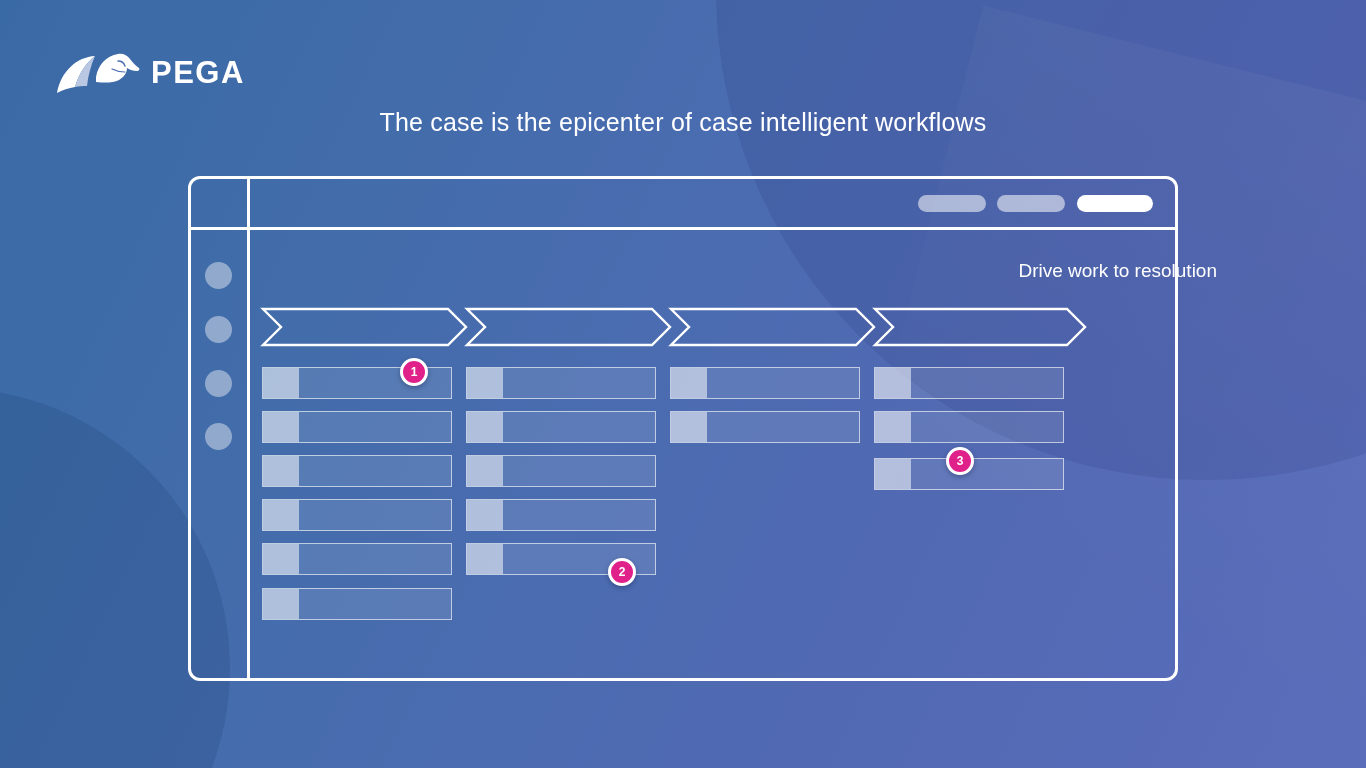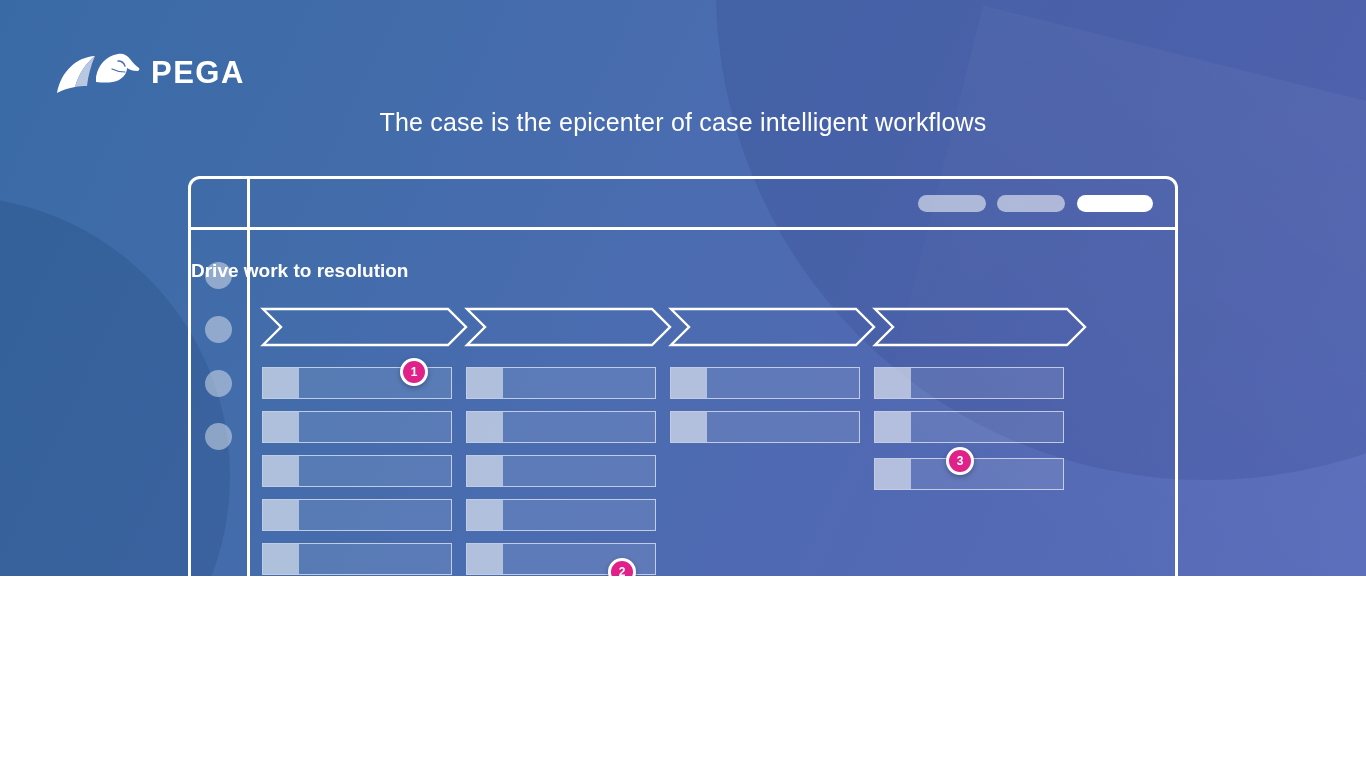--- a/index.html
+++ b/index.html
@@ -7,21 +7,21 @@
     padding: 0;
     width: 1366px;
     height: 768px;
     overflow: hidden;
     font-family: "Liberation Sans", sans-serif;
   }
 
   #stage {
     position: relative;
     width: 1366px;
-    height: 576px;
+    height: 768px;
     background: linear-gradient(118deg, #3d6ca8 0%, #44六a9f 0%, #41六ca6 1%, #4169a8 22%, #4a6aae 52%, #5169b2 74%, #5a6cb8 100%);
     overflow: hidden;
   }
 
   
   #stage {
     background: linear-gradient(115deg,
       #3a6aa6 0%,
       #3f6ca8 18%,
       #4a6cb0 45%,
@@ -155,24 +155,24 @@
     top: 51px;
     right: 0;
     bottom: 0;
   }
   #board-title {
     position: absolute;
     left: 0;
     top: 30px;
     width: 1026px;
     margin-left: -59px;
-    text-align: left;
+    text-align: right;
     color: #ffffff;
     font-size: 19px;
-    font-weight: bold;
+    font-weight: normal;
   }
 
   
   .chev {
     position: absolute;
     top: 78px;
     height: 38px;
   }
   .chev svg { display: block; width: 100%; height: 100%; overflow: visible; }
 

